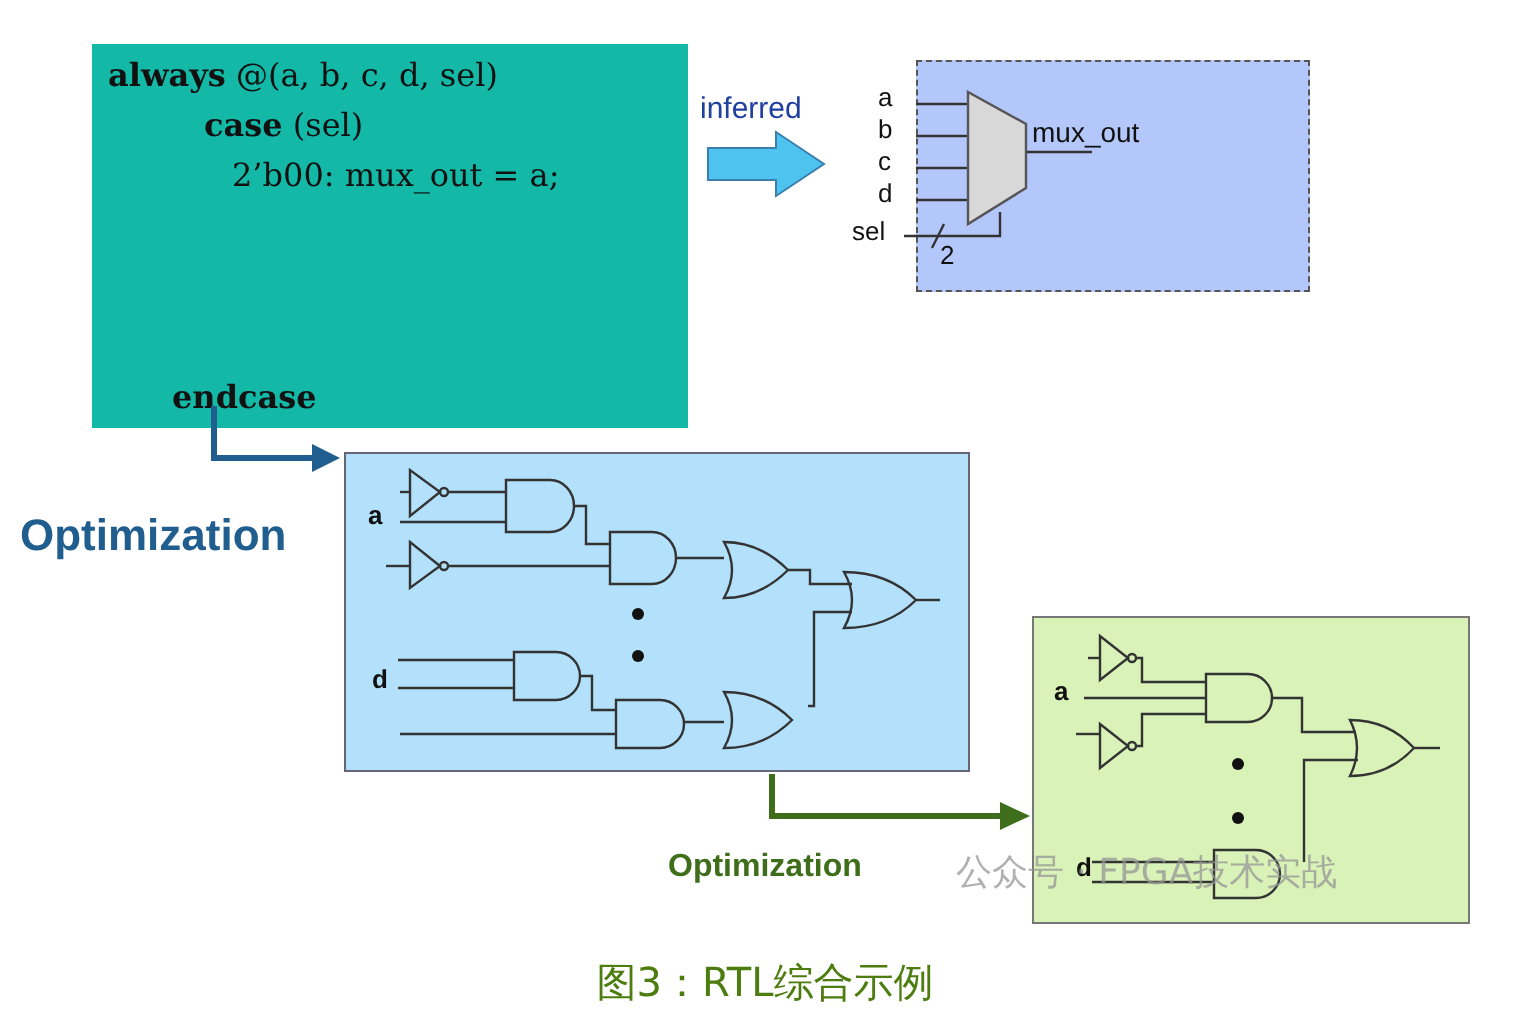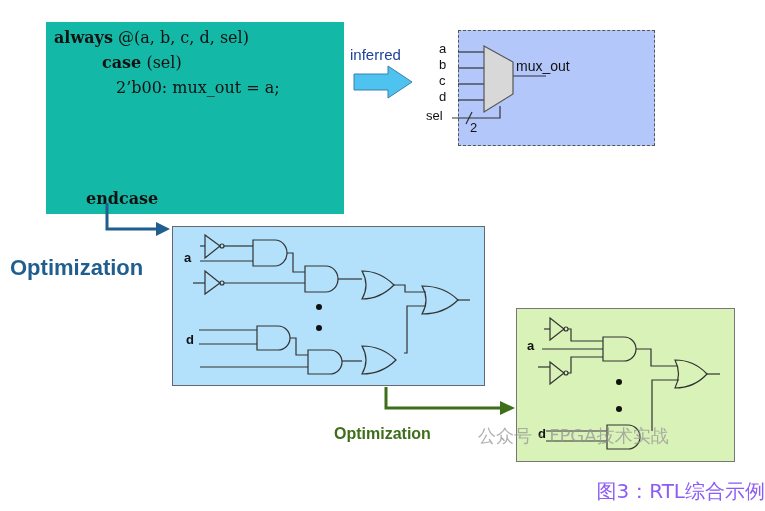--- a/index.html
+++ b/index.html
@@ -8,21 +8,21 @@
   #code-box{left:46px;top:22px;width:298px;height:192px;background:#14b8a6;}
   .code-line{position:absolute;font-family:"DejaVu Serif","Liberation Serif",serif;font-size:16px;color:#111;white-space:pre;}
   .kw{font-weight:bold;}
   #mux-box{left:458px;top:30px;width:197px;height:116px;background:#b4c7fa;border:1.5px dashed #555;box-sizing:border-box;}
   #trans-box{left:172px;top:226px;width:313px;height:160px;background:#b3e1fb;border:1.5px solid #667;box-sizing:border-box;}
   #opt-box{left:516px;top:308px;width:219px;height:154px;background:#d9f2b8;border:1.5px solid #777;box-sizing:border-box;}
   svg{position:absolute;left:0;top:0;}
   #translation-label{left:10px;top:255px;font-size:22px;font-weight:bold;color:#1f5e8e;}
   #optimization-label{left:334px;top:425px;font-size:16px;font-weight:bold;color:#3f6e1a;}
   #inferred-label{left:350px;top:46px;font-size:15px;color:#2040a0;}
-  #caption{left:0;width:765px;top:478px;text-align:right;font-size:20px;color:#8b5cf6;font-family:"DejaVu Sans",sans-serif;}
+  #caption{left:0;width:765px;top:478px;text-align:center;font-size:20px;color:#4d7c0f;font-family:"DejaVu Sans",sans-serif;}
   #watermark{left:478px;top:424px;font-size:18px;color:rgba(150,150,150,0.75);font-family:"DejaVu Sans",sans-serif;}
   .lbl{position:absolute;font-size:13px;color:#111;}
 </style>
 </head>
 <body>
 
 <div id="code-box" class="abs">
   <div class="code-line" style="left:8px;top:6px;"><span class="kw">always</span><span> @(a, b, c, d, sel)</span></div>
   <div class="code-line" style="left:40px;top:31px;margin-left:16px;"><span class="kw">case</span><span> (sel)</span></div>
   <div class="code-line" style="left:70px;top:56px;">2’b00: mux_out = a;</div>

